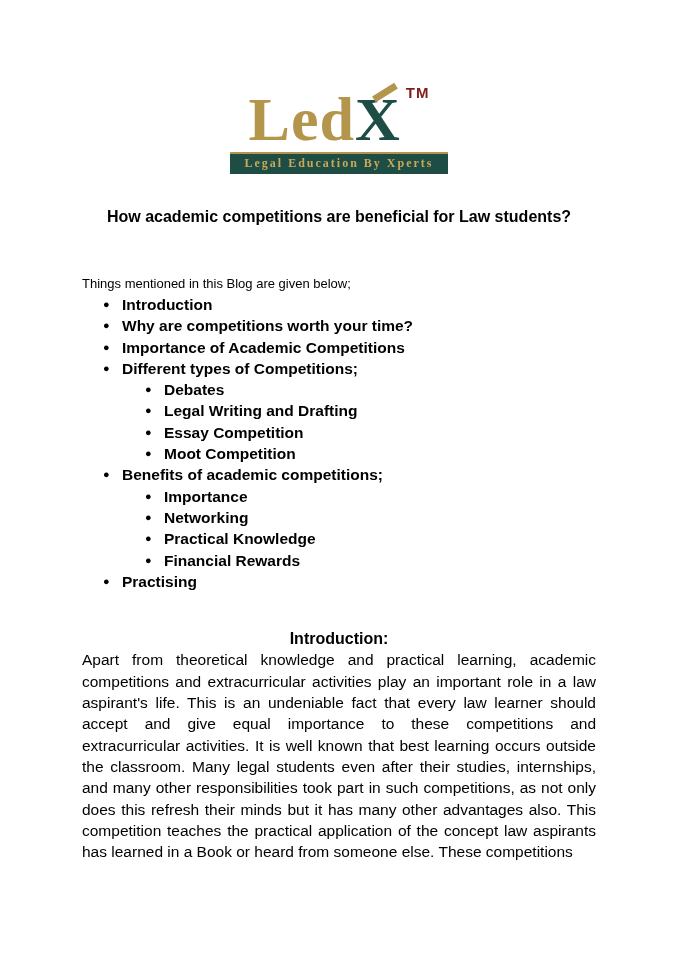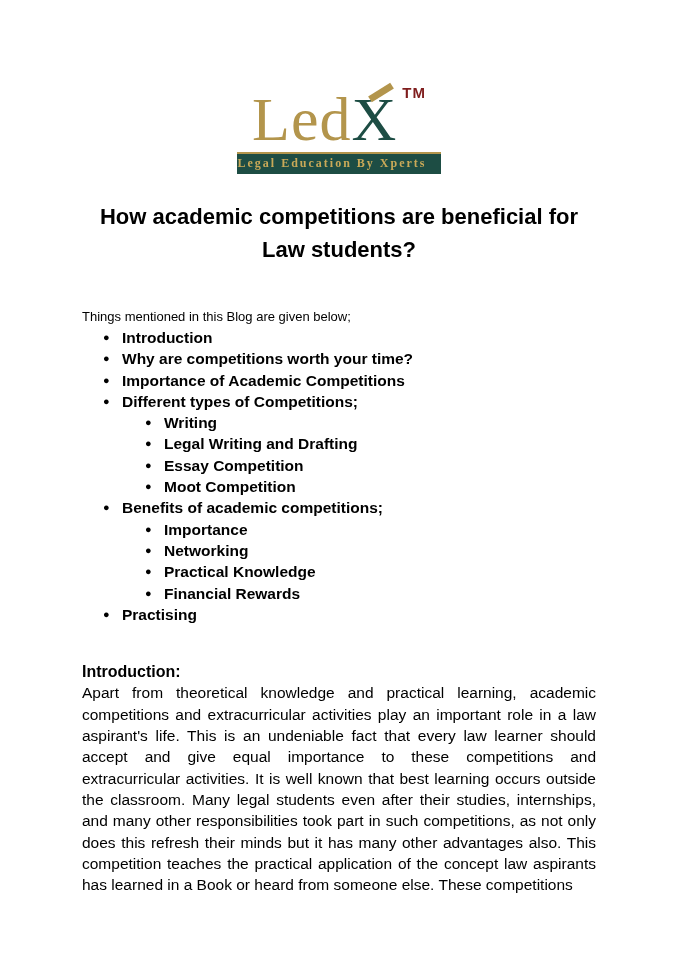--- a/index.html
+++ b/index.html
@@ -26,21 +26,21 @@
     align-items: center;
     margin-bottom: 26px;
   }
   .logo-row {
     position: relative;
     display: flex;
     align-items: flex-start;
   }
   .logo-text {
     font-family: "Liberation Serif", serif;
-    font-weight: normal;
+    font-weight: bold;
     line-height: 1;
     white-space: nowrap;
   }
   .logo-led {
     font-size: 62px;
     color: #b3954c;
     letter-spacing: 1px;
   }
   .logo-x {
     font-size: 62px;
@@ -67,28 +67,28 @@
     margin-top: -4px;
   }
   .logo-bar {
     margin-top: 2px;
     background: #1d4d44;
     color: #c9a958;
     font-family: "Liberation Serif", serif;
     font-weight: bold;
     font-size: 12px;
     letter-spacing: 2px;
-    padding: 2px 14px 3px 0;
+    padding: 2px 14px 3px 14px;
     border-top: 2px solid #b3954c;
     white-space: nowrap;
   }
 
   
   h1 {
-    font-size: 22px;
+    font-size: 16px;
     font-weight: bold;
     text-align: center;
     line-height: 33px;
     max-width: 520px;
     margin: 0 auto 40px auto;
     color: #000000;
   }
 
   
   .intro-line {
@@ -126,20 +126,21 @@
     font-size: 11px;
     line-height: 21.3px;
   }
 
   
   h2.section-heading {
     font-size: 16px;
     font-weight: bold;
     line-height: 21.3px;
     margin-top: 36px;
+    text-align: center;
   }
   p.body-text {
     font-size: 15.5px;
     line-height: 21.3px;
     text-align: justify;
   }
 </style>
 </head>
 <body>
 
@@ -157,21 +158,21 @@
 
   <h1>How academic competitions are beneficial for Law students?</h1>
 
   <p class="intro-line">Things mentioned in this Blog are given below;</p>
 
   <ul class="outline" id="outline">
       <li class="l1">Introduction</li>
       <li class="l1">Why are competitions worth your time?</li>
       <li class="l1">Importance of Academic Competitions</li>
       <li class="l1">Different types of Competitions;</li>
-      <li class="l2">Writing</li>
+      <li class="l2">Debates</li>
       <li class="l2">Legal Writing and Drafting</li>
       <li class="l2">Essay Competition</li>
       <li class="l2">Moot Competition</li>
       <li class="l1">Benefits of academic competitions;</li>
       <li class="l2">Importance</li>
       <li class="l2">Networking</li>
       <li class="l2">Practical Knowledge</li>
       <li class="l2">Financial Rewards</li>
       <li class="l1">Practising</li>
     </ul>

